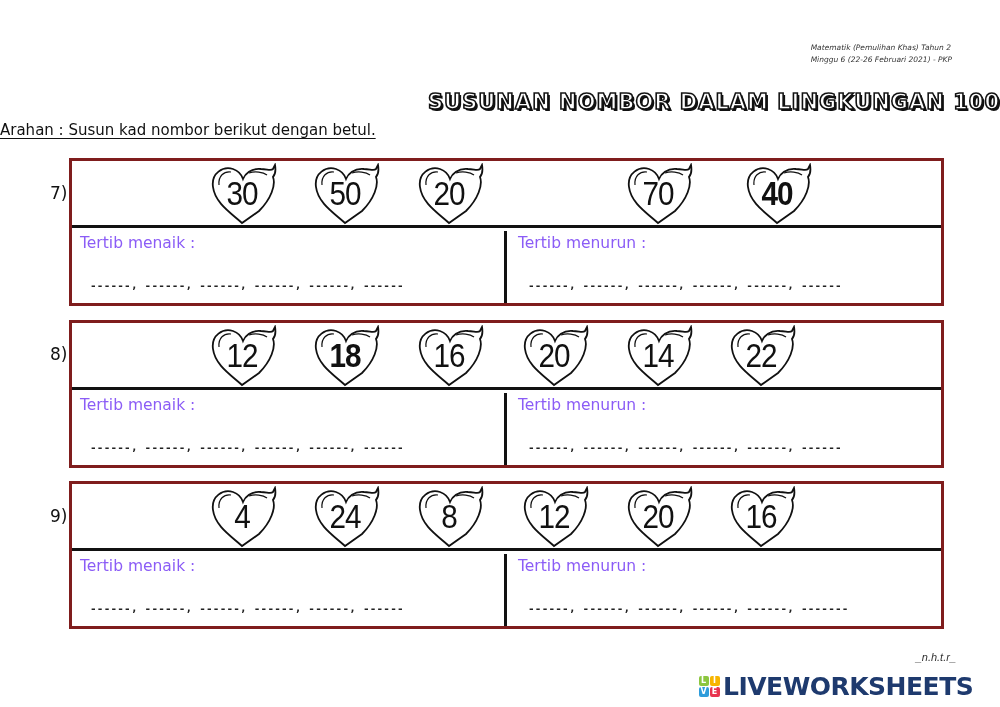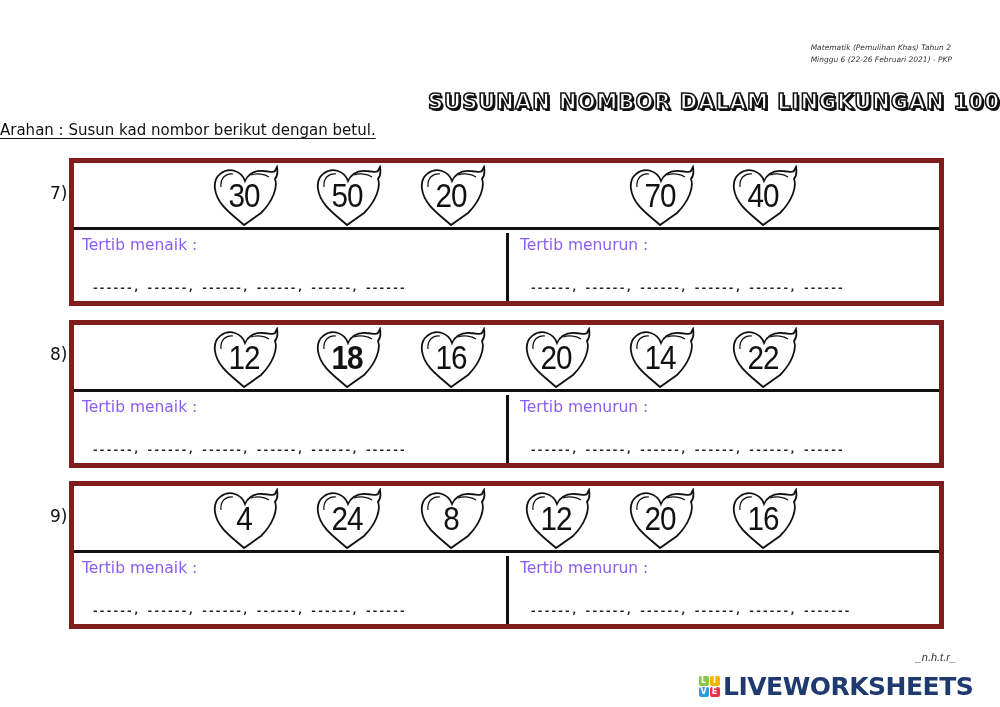--- a/index.html
+++ b/index.html
@@ -25,21 +25,21 @@
     text-decoration: underline; text-underline-offset: 3px;
   }
 
   .q-number {
     position: absolute; left: 50px; font-family: "DejaVu Sans", sans-serif;
     font-size: 17px; color: #111;
   }
 
   .qbox {
     position: absolute; left: 69px; width: 875px; height: 148px;
-    border: 5px solid #7f1d1d;
+    border: 3px solid #7f1d1d;
   }
   .hearts-row {
     position: absolute; left: 0; top: 0; right: 0; height: 67px;
     border-bottom: 3px solid #111;
   }
   .heart {
     position: absolute; top: 2px; width: 70px; height: 62px;
   }
   .heart svg { position: absolute; left: 0; top: 0; width: 70px; height: 62px; }
   .heart .num {
@@ -125,21 +125,21 @@
         <div class="num">20</div>
       </div>
     <div class="heart" style="left:553px;">
         <svg viewBox="0 0 70 62">
           <path d="M33 60 C22 50 6 40 4 24 C2 10 14 3 24 6 C30 8 33 13 34 16 C36 11 42 5 52 6 C58 6 62 8 64 6 L66 2 C67 8 66 12 64 14 C67 22 62 36 50 48 Z" fill="#fff" stroke="#111" stroke-width="1.8"></path>
           <path d="M10 22 C9 13 15 8 22 9" fill="none" stroke="#111" stroke-width="1.2"></path>
           <path d="M40 10 C46 8 54 9 58 12" fill="none" stroke="#111" stroke-width="1.2"></path>
         </svg>
         <div class="num">70</div>
       </div>
-    <div class="heart" style="left:656px;">
+    <div class="heart" style="left:672px;font-weight:bold;">
         <svg viewBox="0 0 70 62">
           <path d="M33 60 C22 50 6 40 4 24 C2 10 14 3 24 6 C30 8 33 13 34 16 C36 11 42 5 52 6 C58 6 62 8 64 6 L66 2 C67 8 66 12 64 14 C67 22 62 36 50 48 Z" fill="#fff" stroke="#111" stroke-width="1.8"></path>
           <path d="M10 22 C9 13 15 8 22 9" fill="none" stroke="#111" stroke-width="1.2"></path>
           <path d="M40 10 C46 8 54 9 58 12" fill="none" stroke="#111" stroke-width="1.2"></path>
         </svg>
         <div class="num">40</div>
       </div>
   </div>
   <div class="answer-half left">
     <div class="answer-label">Tertib menaik :</div>

